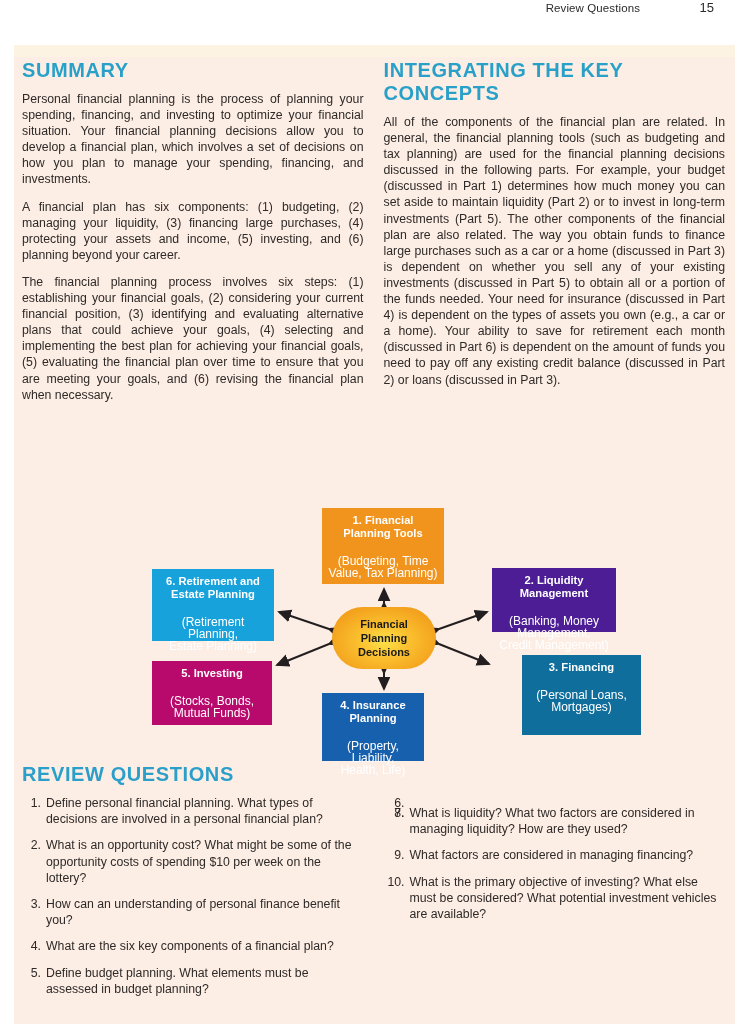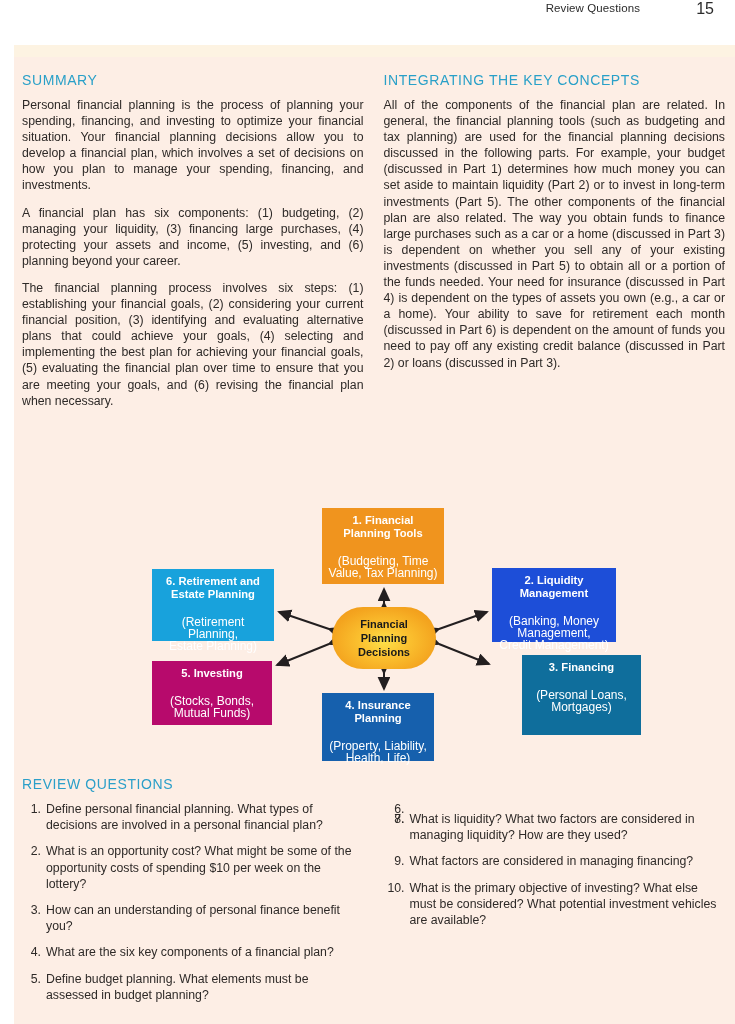--- a/index.html
+++ b/index.html
@@ -30,21 +30,21 @@
     top: 2px;
     font-size: 11.5px;
     color: #2b2b2b;
     font-family: "Liberation Sans", sans-serif;
     letter-spacing: 0.1px;
   }
   #running-head .rh-page {
     position: absolute;
     right: 21px;
     top: 0px;
-    font-size: 16px;
+    font-size: 13px;
     font-weight: normal;
     color: #2b2b2b;
   }
 
   
   #page-body {
     position: absolute;
     left: 14px;
     top: 45px;
     width: 721px;
@@ -68,23 +68,23 @@
     top: 14px;
     width: 721px;
     display: flex;
     gap: 20px;
     padding: 0 10px 0 8px;
     box-sizing: border-box;
   }
   .col { width: 346px; }
 
   h2.section-head {
-    margin: 13px 0 9px 0;
-    font-size: 14px;
-    font-weight: normal;
+    margin: 0 0 9px 0;
+    font-size: 20px;
+    font-weight: bold;
     color: #29a0c8;
     letter-spacing: 0.6px;
     font-family: "Liberation Sans", sans-serif;
   }
   h2.section-head.rq {
     color: #2b9fc9;
   }
 
   p.body-text {
     margin: 0 0 11px 0;
@@ -118,23 +118,23 @@
     font-size: 11.2px;
     line-height: 13px;
   }
   .dbox .s {
     display: block;
     font-size: 12px;
     line-height: 12.2px;
     margin-top: 15px;
   }
   #box-1 { left: 308px; top: 63px;  width: 122px; height: 76px;  background: #f0941e; }
-  #box-2 { left: 478px; top: 123px; width: 124px; height: 74px;  background: #1d4ed8; }
+  #box-2 { left: 478px; top: 123px; width: 124px; height: 64px;  background: #4c1d95; }
   #box-3 { left: 508px; top: 210px; width: 119px; height: 80px;  background: #0f6e9c; }
-  #box-4 { left: 308px; top: 248px; width: 112px; height: 68px;  background: #1660ad; }
+  #box-4 { left: 308px; top: 248px; width: 102px; height: 68px;  background: #1660ad; }
   #box-5 { left: 138px; top: 216px; width: 120px; height: 64px;  background: #b70a6c; }
   #box-6 { left: 138px; top: 124px; width: 122px; height: 72px;  background: #18a2dc; }
 
   #center-node {
     position: absolute;
     left: 318px;
     top: 162px;
     width: 104px;
     height: 62px;
     border-radius: 31px;

